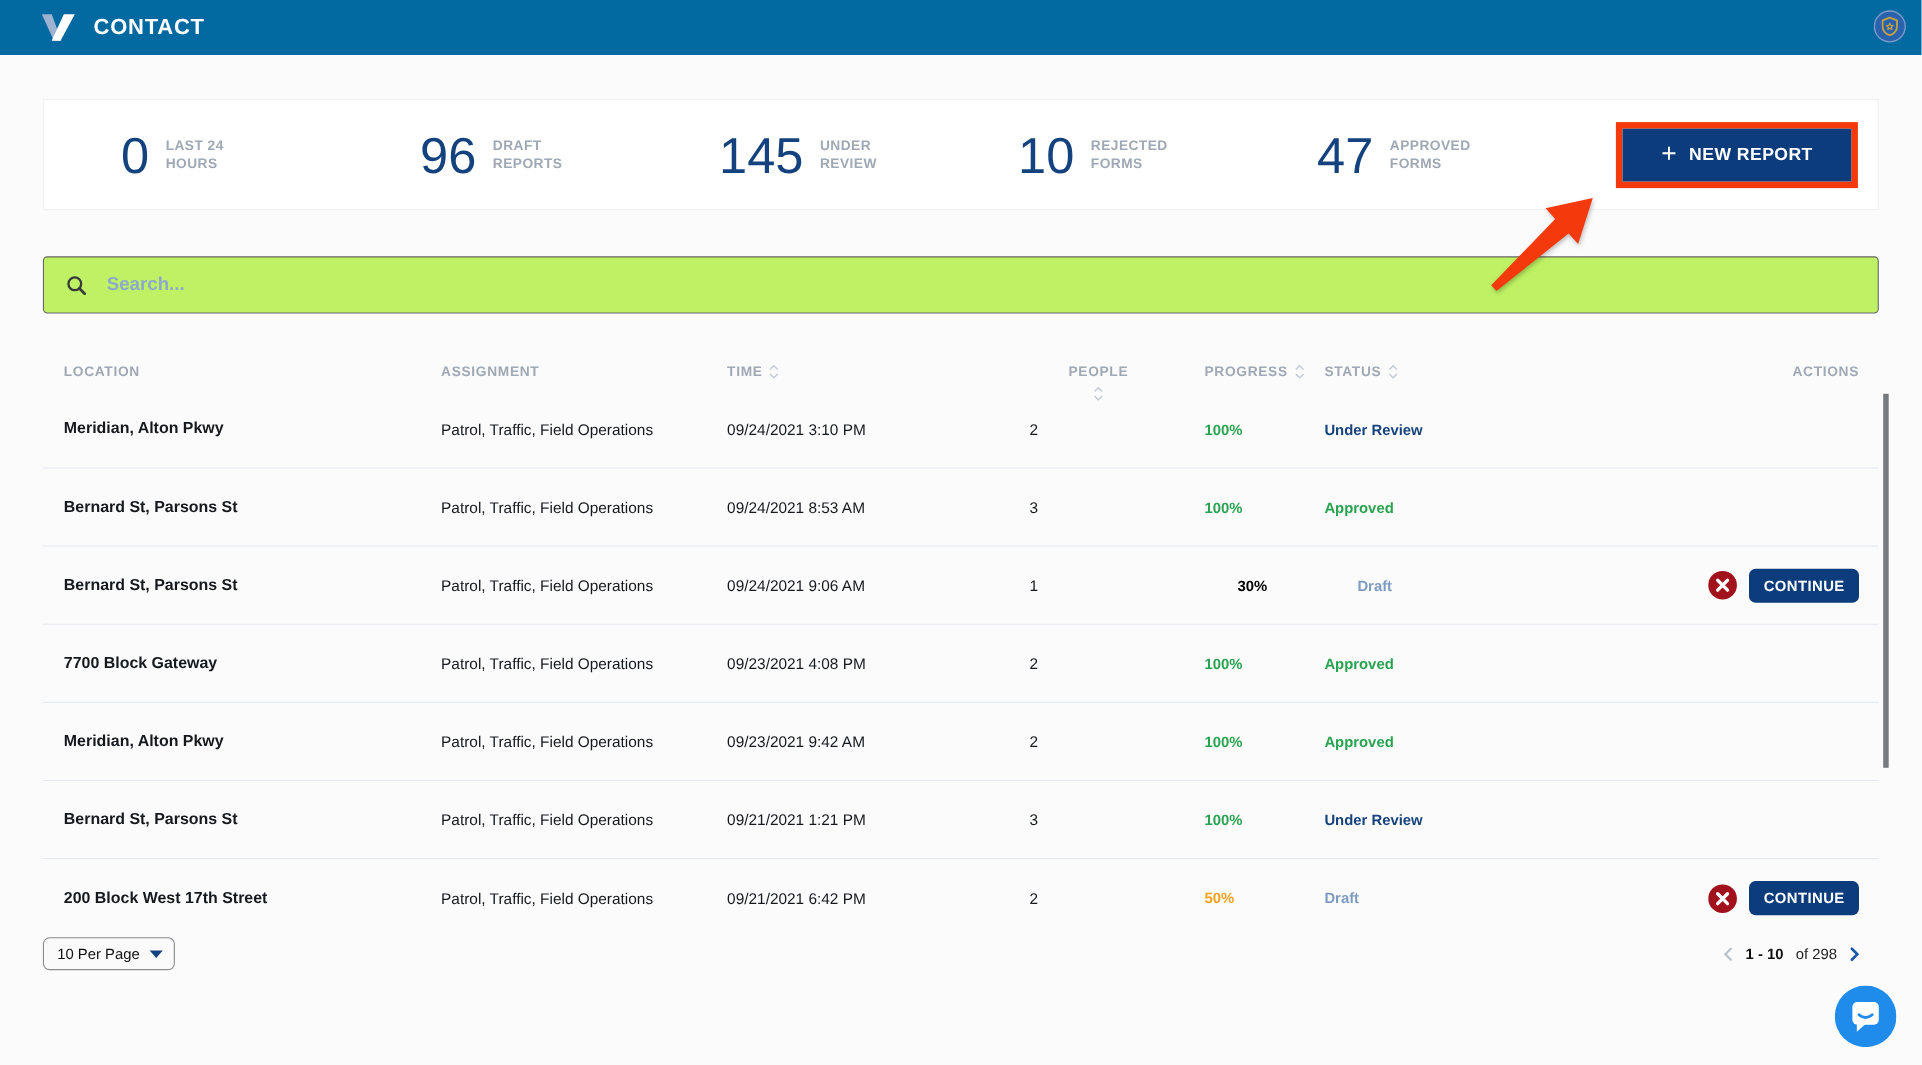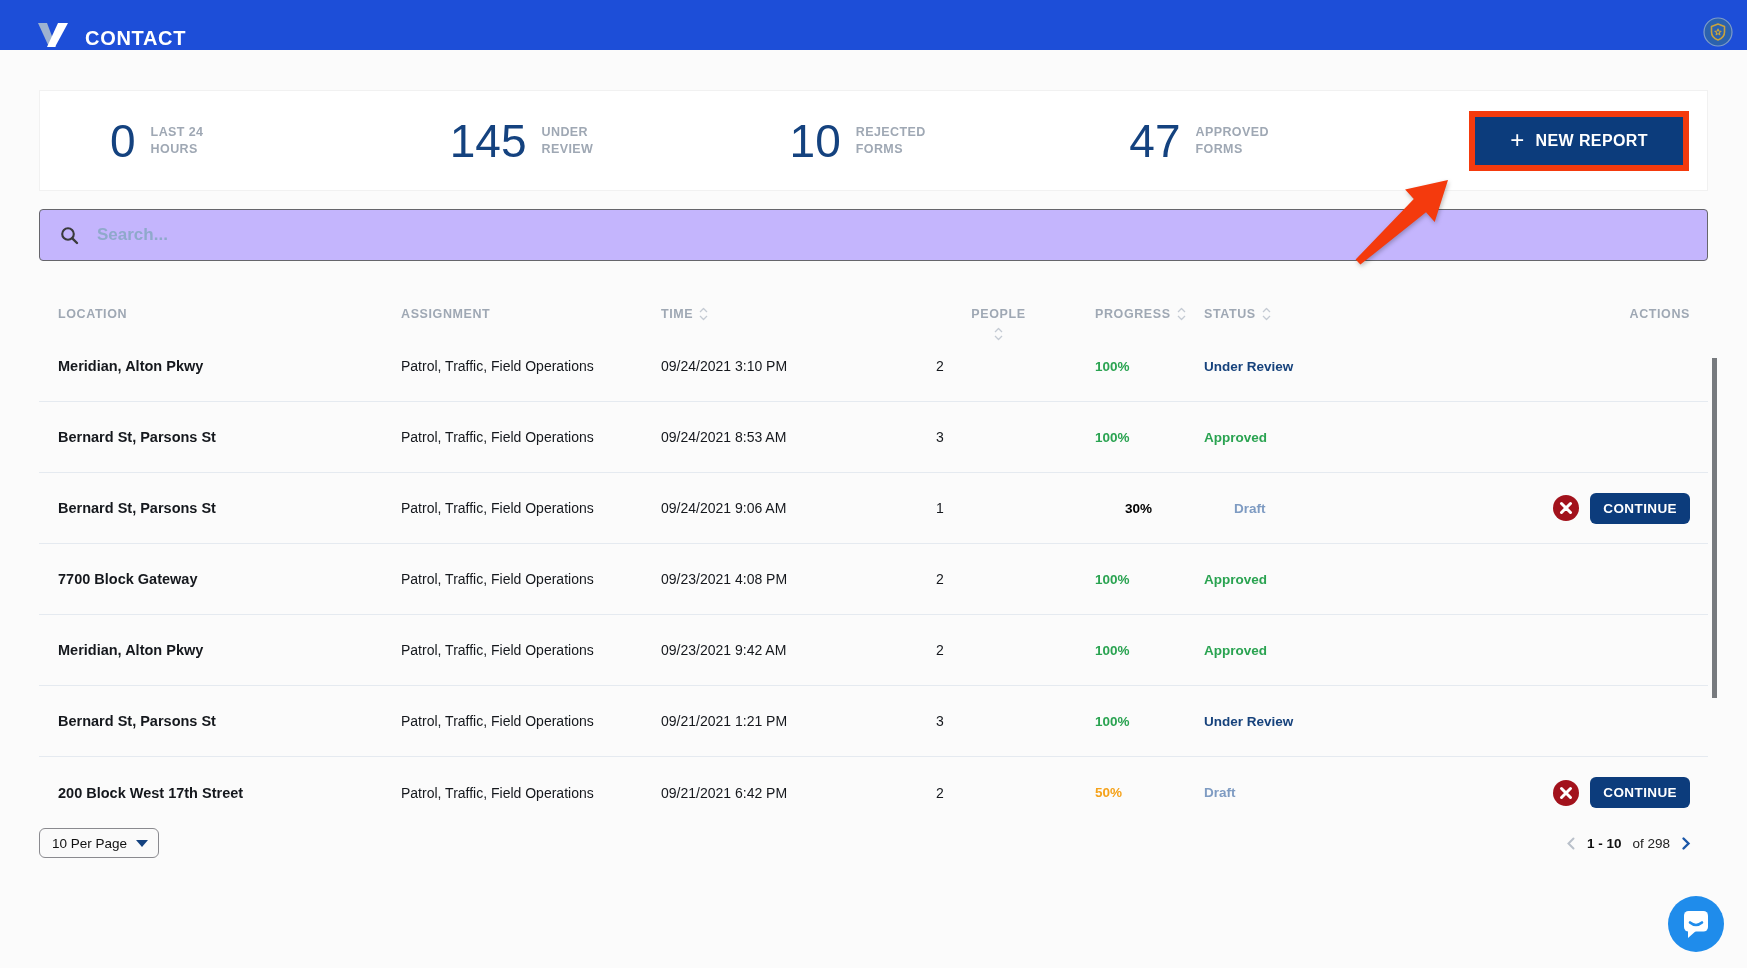--- a/index.html
+++ b/index.html
@@ -2,38 +2,38 @@
 <html><head>
 <meta charset="utf-8">
 <style>
   * { box-sizing: border-box; }
   html,body { margin:0; padding:0; }
   body {
     width:1747px; height:968px; overflow:hidden; position:relative;
     background:#FBFBFB; font-family:"Liberation Sans", sans-serif;
   }
   
-  .navbar { height:50px; background:#1d4ed8; display:flex; align-items:flex-end; padding:0 14px 0 34px; }
+  .navbar { height:50px; background:#0369a1; display:flex; align-items:center; padding:0 14px 0 34px; }
   .logo { margin-right:13px; display:flex; }
   .title { color:#FFFFFF; font-size:20px; font-weight:bold; letter-spacing:.7px; }
   .badge-btn { margin-left:auto; background:none; border:none; padding:0; cursor:pointer; display:flex; }
   
   .content { padding:0 39px; }
   .stats { margin-top:40px; background:#FFFFFF; border:1px solid #F1F1F1; height:101px;
            display:flex; align-items:center; padding:0 12px 0 70px; }
   .stat { display:flex; align-items:center; flex:1; }
   .stat-value { font-size:46px; color:#14427F; margin-right:15px; font-weight:400; line-height:1; }
   .stat-label { font-size:12.5px; font-weight:bold; color:#9FA8B4; line-height:1.3; letter-spacing:.4px; }
   .nr-wrap { border:6px solid #F43A0D; flex:none; margin-right:6px; }
   .nr-btn { height:48px; background:#0C3C7C; color:#FFFFFF; border:none; cursor:pointer;
             font-family:inherit; font-weight:bold; font-size:16px; letter-spacing:.4px;
             padding:0 35px; display:flex; align-items:center; gap:11px; }
   .nr-plus { font-size:24px; font-weight:400; position:relative; top:-1px; }
   
-  .search { margin-top:18px; height:52px; background:#c4b5fd; border:1px solid #66666B; border-radius:4px;
+  .search { margin-top:42px; height:52px; background:#bef264; border:1px solid #66666B; border-radius:4px;
             display:flex; align-items:center; padding:17px 20px; }
   .search input { border:none; background:transparent; outline:none; margin-left:16px; flex:1;
                   font-family:inherit; font-size:17px; font-weight:600; color:#355B8C; }
   .search input::placeholder { color:#8FA9CB; opacity:1; }
   
   .thead { display:flex; margin-top:46px; height:24px; align-items:flex-start; }
   .th { font-size:12.5px; font-weight:bold; color:#9FA8B4; letter-spacing:.6px;
         display:flex; align-items:center; gap:6px; }
   .col-location   { width:362px; padding-left:19px; }
   .col-assignment { width:260px; }
@@ -93,20 +93,26 @@
 <div class="content">
 
   <section class="stats">
     <div class="stat">
       <span class="stat-value">0</span>
       <span class="stat-label">
         <span>LAST 24</span><br><span>HOURS</span>
       </span>
     </div>
     <div class="stat">
+      <span class="stat-value">96</span>
+      <span class="stat-label">
+        <span>DRAFT</span><br><span>REPORTS</span>
+      </span>
+    </div>
+    <div class="stat">
       <span class="stat-value">145</span>
       <span class="stat-label">
         <span>UNDER</span><br><span>REVIEW</span>
       </span>
     </div>
     <div class="stat">
       <span class="stat-value">10</span>
       <span class="stat-label">
         <span>REJECTED</span><br><span>FORMS</span>
       </span>

